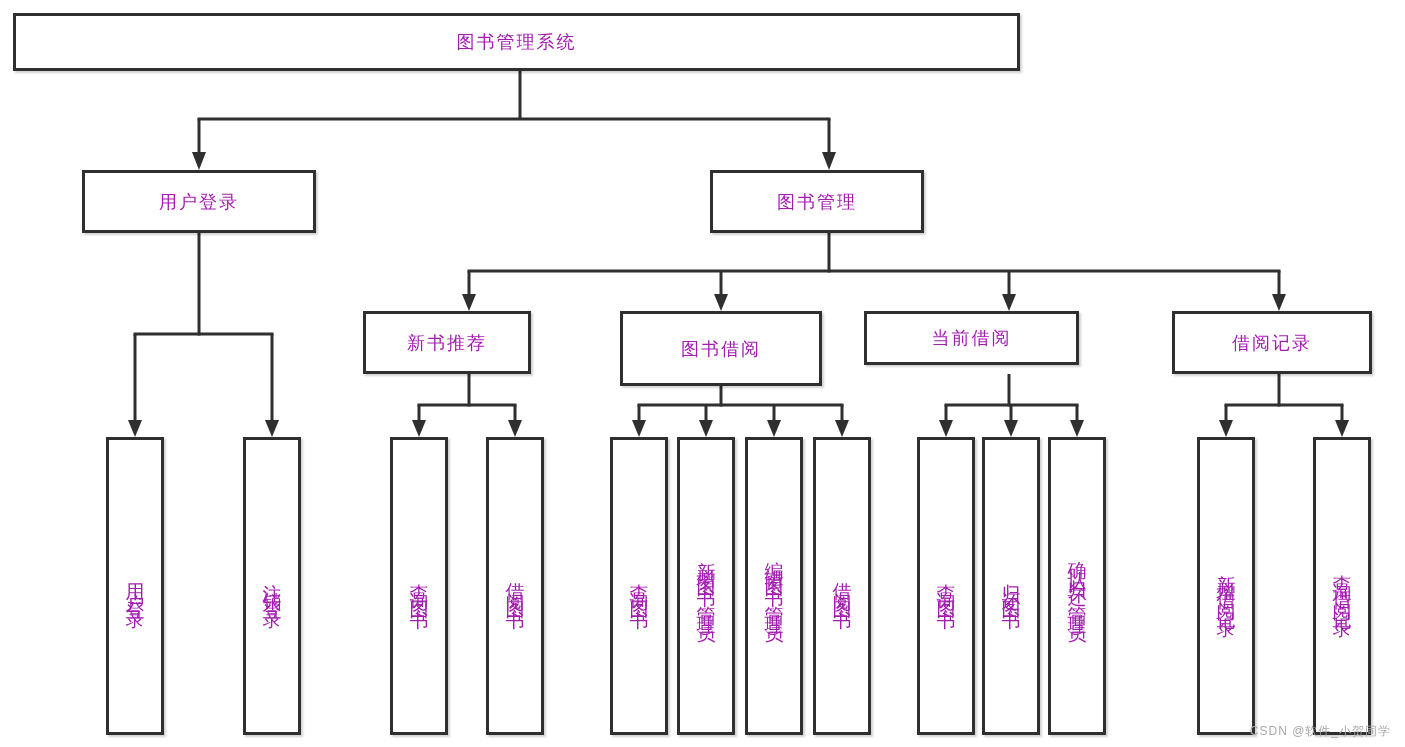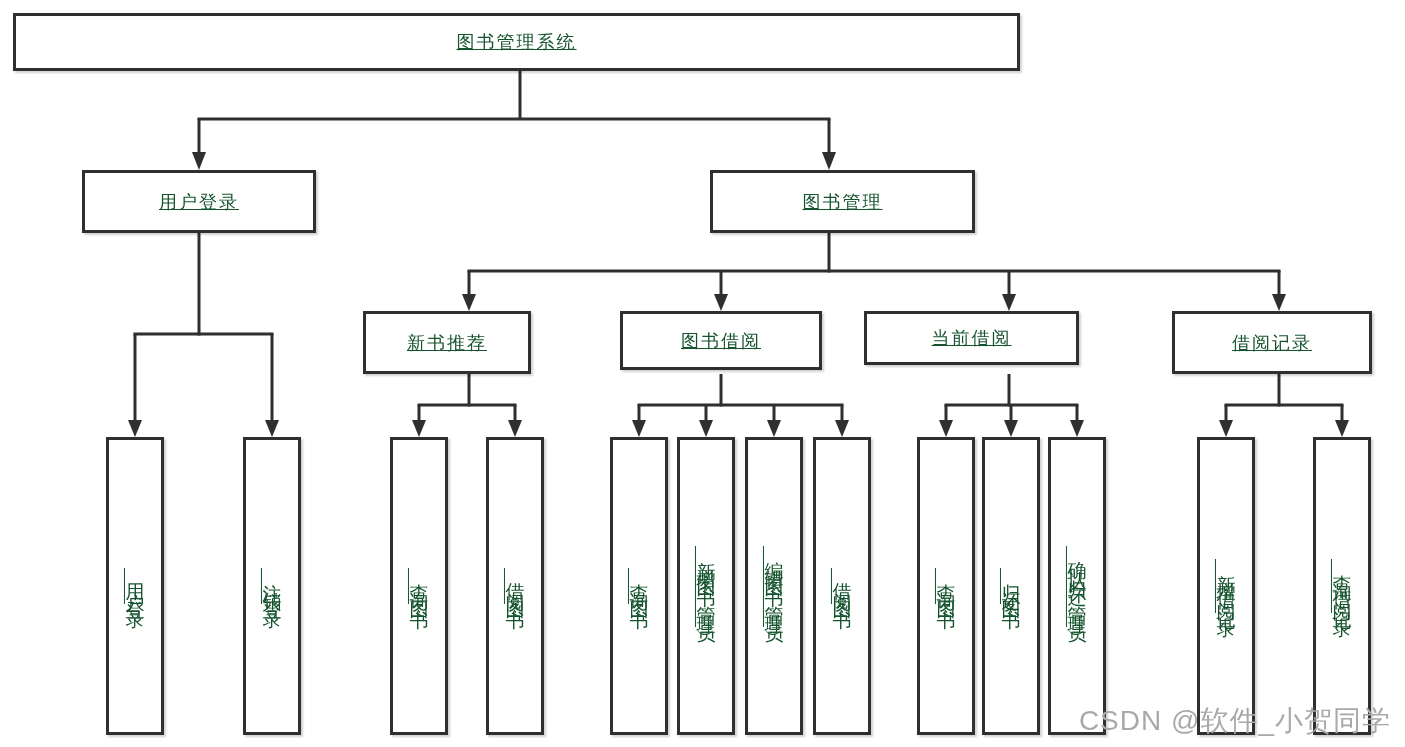--- a/index.html
+++ b/index.html
@@ -6,33 +6,32 @@
   html,body { background:#ffffff; }
   body { font-family:"Liberation Sans", sans-serif; }
   .canvas {
     position:relative; width:1405px; height:747px;
     background:#ffffff; overflow:hidden;
   }
   svg.wires { position:absolute; left:0; top:0; width:1405px; height:747px; z-index:1; }
   .node {
     position:absolute; background:#ffffff; border:3px solid #2f2f2f;
     display:flex; align-items:center; justify-content:center;
-    color:#14532d; z-index:2;
+    color:#a21caf; z-index:2;
     box-shadow:2px 2px 2px rgba(0,0,0,0.18);
-    text-decoration:underline;
   }
   .hlabel span { font-size:18px; letter-spacing:2px; white-space:nowrap; }
   .leaf { width:58px; top:437px; height:298px; }
   .leaf span {
     writing-mode:vertical-rl; text-orientation:mixed;
     font-size:19px; line-height:1.05; letter-spacing:9px;
   }
   .watermark {
     position:absolute; right:14px; bottom:7px; z-index:3;
-    color:#a9a9a9; font-size:28px; letter-spacing:1px; white-space:nowrap;
+    color:#a9a9a9; font-size:12px; letter-spacing:1px; white-space:nowrap;
   }
 </style>
 </head>
 <body>
 
 <div class="canvas">
 
   <svg class="wires" viewBox="0 0 1405 747" xmlns="http://www.w3.org/2000/svg">
     <g stroke="#2f2f2f" stroke-width="3" fill="none">
 
@@ -102,28 +101,28 @@
     </g>
   </svg>
 
   <div class="node hlabel" style="left:13px;top:13px;width:1007px;height:58px">
     <span>图书管理系统</span>
   </div>
 
   <div class="node hlabel" style="left:82px;top:170px;width:234px;height:63px">
     <span>用户登录</span>
   </div>
-  <div class="node hlabel" style="left:710px;top:170px;width:265px;height:63px">
+  <div class="node hlabel" style="left:710px;top:170px;width:214px;height:63px">
     <span>图书管理</span>
   </div>
 
   <div class="node hlabel" style="left:363px;top:311px;width:168px;height:63px">
     <span>新书推荐</span>
   </div>
-  <div class="node hlabel" style="left:620px;top:311px;width:202px;height:59px">
+  <div class="node hlabel" style="left:620px;top:311px;width:202px;height:75px">
     <span>图书借阅</span>
   </div>
   <div class="node hlabel" style="left:864px;top:311px;width:215px;height:54px">
     <span>当前借阅</span>
   </div>
   <div class="node hlabel" style="left:1172px;top:311px;width:200px;height:63px">
     <span>借阅记录</span>
   </div>
 
   <div class="node leaf" style="left:106px">

